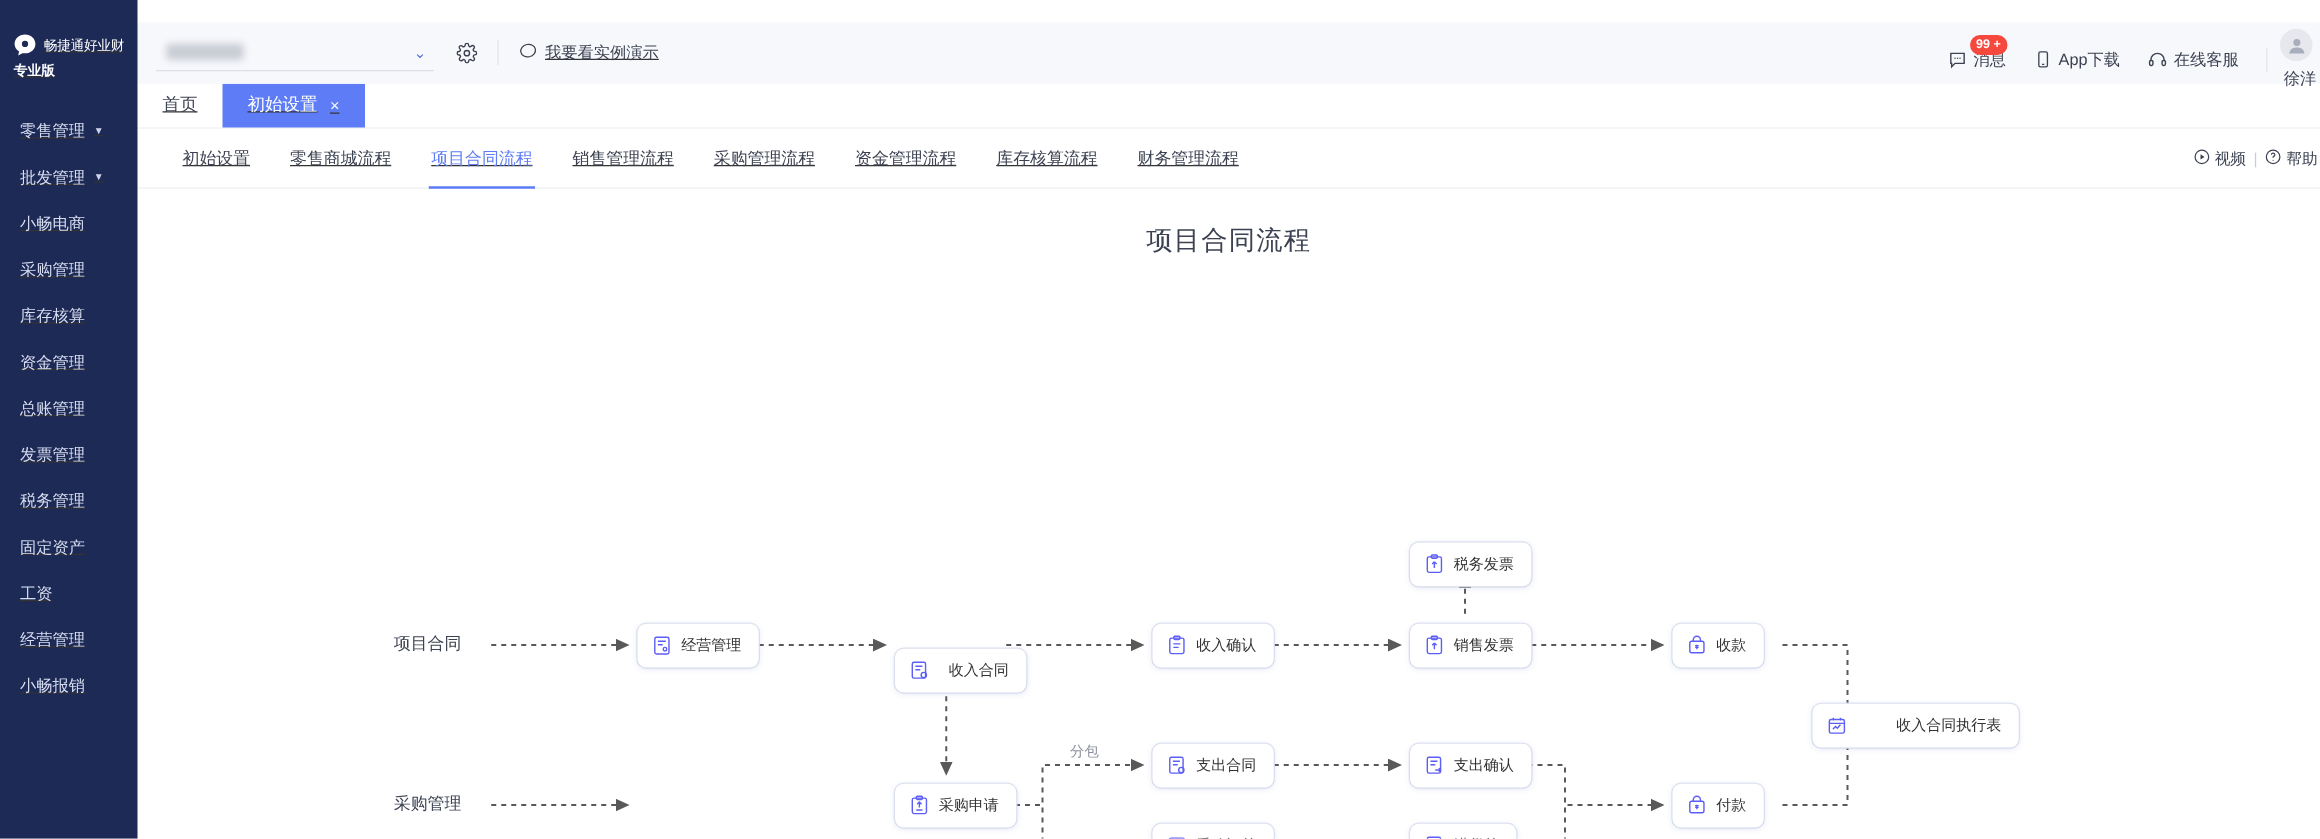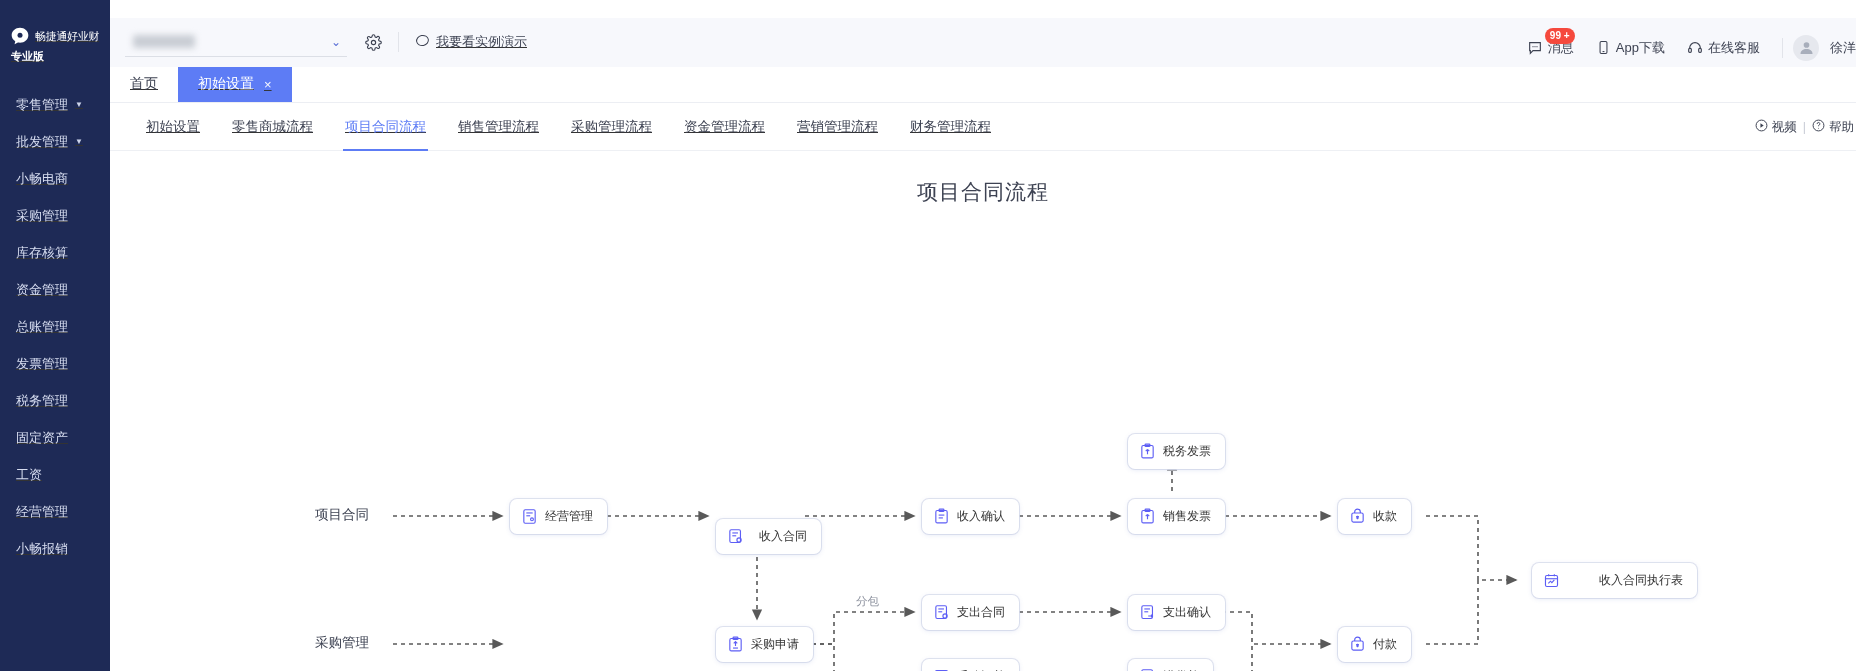--- a/index.html
+++ b/index.html
@@ -245,21 +245,21 @@
             <span style="display: flex;">
               <svg width="16" height="16" viewBox="0 0 24 24" fill="none" stroke="#3d4252" stroke-width="1.7">
                 <path d="M4 13v-1a8 8 0 0 1 16 0v1"></path>
                 <rect x="2.5" y="12.5" width="4" height="6" rx="1.6"></rect>
                 <rect x="17.5" y="12.5" width="4" height="6" rx="1.6"></rect>
               </svg>
             </span>
             <span>在线客服</span>
           </div>
           <span class="divider-v" style="margin: 0px 10px 0px 0px;"></span>
-          <div class="hr-item" style="margin-right: 0px;">
+          <div class="hr-item" style="margin-right: 0px; flex-direction: column;">
             <span class="avatar">
               <svg width="17" height="17" viewBox="0 0 24 24" fill="#a8aebb">
                 <circle cx="12" cy="8.5" r="4"></circle>
                 <path d="M3.5 21c0-4.7 3.8-7 8.5-7s8.5 2.3 8.5 7z"></path>
               </svg>
             </span>
             <span class="username">徐洋</span>
           </div>
         </div>
     </div>
@@ -289,21 +289,21 @@
             <div class="stab">
               <span>销售管理流程</span>
             </div>
             <div class="stab">
               <span>采购管理流程</span>
             </div>
             <div class="stab">
               <span>资金管理流程</span>
             </div>
             <div class="stab">
-              <span>营销管理流程</span>
+              <span>库存核算流程</span>
             </div>
             <div class="stab">
               <span>财务管理流程</span>
             </div>
           </div>
         <div class="subtabs-right">
           <span class="srlink">
             <span>
               <svg width="13" height="13" viewBox="0 0 24 24" fill="none" stroke="#3d4252" stroke-width="1.8">
                 <circle cx="12" cy="12" r="10"></circle>
@@ -427,21 +427,21 @@
           <div class="node" style="left: 1228px; top: 348px;">
             <span class="ic">
               <svg width="17" height="17" viewBox="0 0 24 24" fill="none" stroke="#5d5ef5" stroke-width="1.6">
                 <rect x="4" y="7" width="16" height="13" rx="2.2"></rect>
                 <path d="M8 7V5.5a4 4 0 0 1 8 0V7"></path>
                 <path d="M12 11v5m-2-4h4m-4 2h4"></path>
               </svg>
             </span>
             <span>收款</span>
           </div>
-          <div class="node" style="left: 1422px; top: 412px; gap: 39px;">
+          <div class="node" style="left: 1340px; top: 412px; gap: 39px;">
             <span class="ic">
               <svg width="17" height="17" viewBox="0 0 24 24" fill="none" stroke="#5d5ef5" stroke-width="1.6">
                 <rect x="3.5" y="5" width="17" height="15.5" rx="2"></rect>
                 <line x1="3.5" y1="9.5" x2="20.5" y2="9.5"></line>
                 <line x1="8" y1="3" x2="8" y2="6"></line>
                 <line x1="16" y1="3" x2="16" y2="6"></line>
                 <path d="M7.5 16l3-3 2 2 3.5-4"></path>
               </svg>
             </span>
             <span>收入合同执行表</span>

